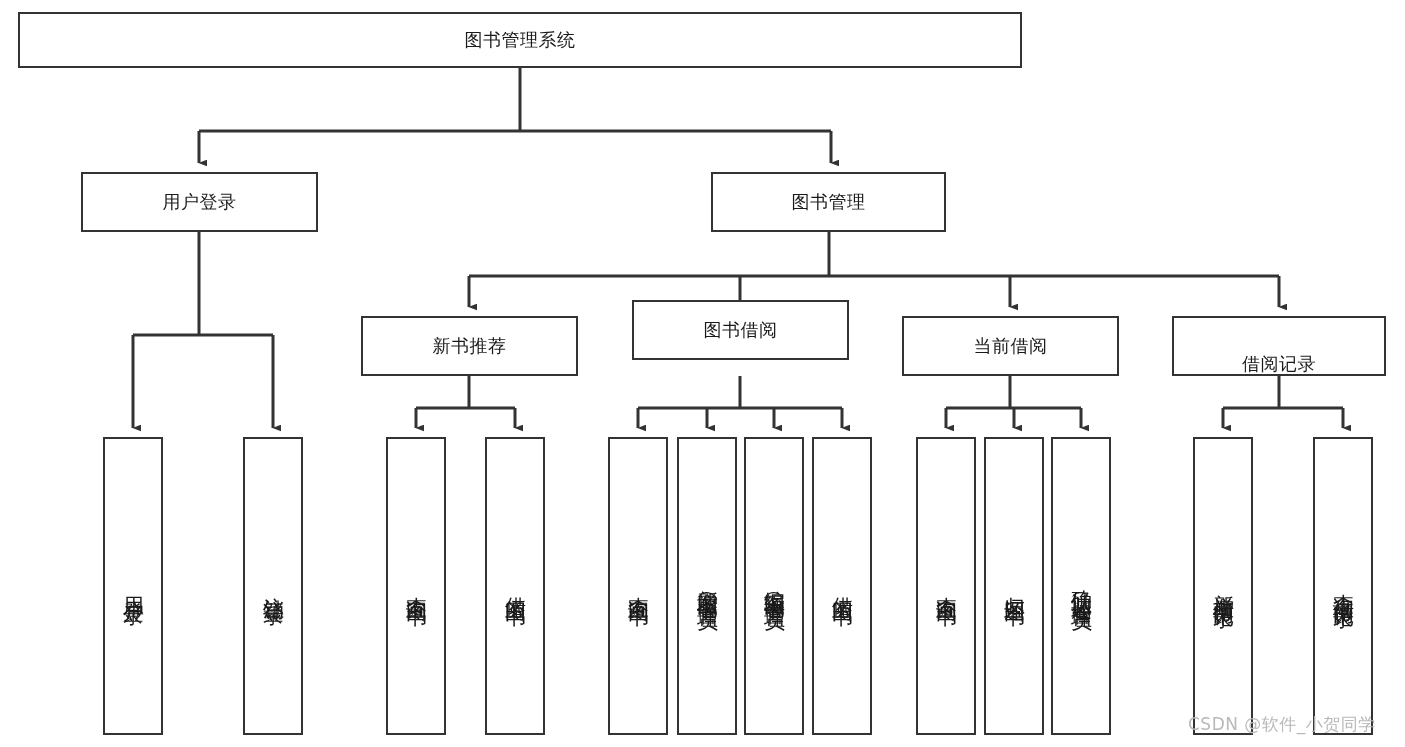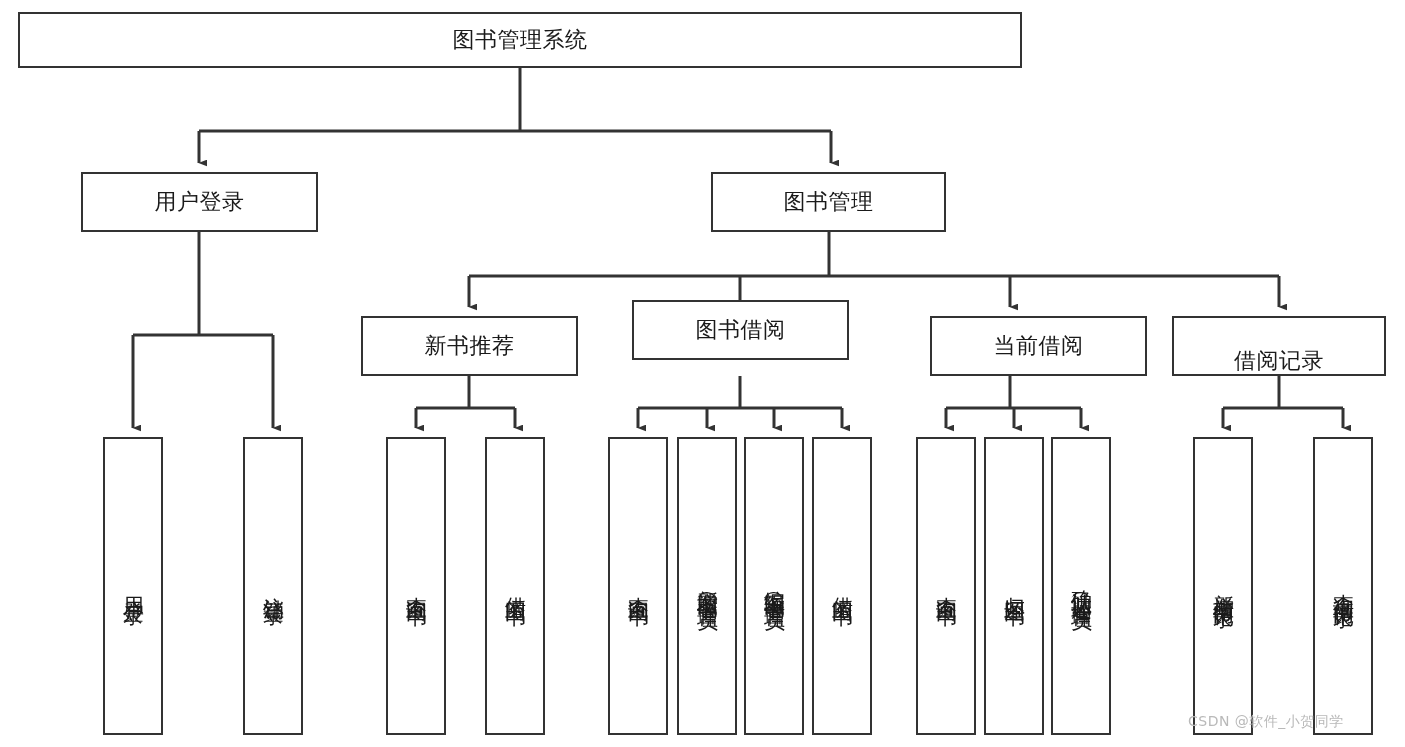--- a/index.html
+++ b/index.html
@@ -35,41 +35,41 @@
     justify-content: center;
     color: #1a1a1a;
   }
   .node-label {
     display: block;
     white-space: pre;
     line-height: 1.18;
     letter-spacing: 0.5px;
   }
   .node-horizontal .node-label {
-    font-size: 22px;
+    font-size: 18px;
     text-align: center;
   }
   .node-vertical {
     padding: 6px 2px;
     align-items: center;
     justify-content: center;
   }
   .node-vertical .node-label {
     font-size: 21px;
     writing-mode: vertical-rl;
     text-orientation: upright;
     letter-spacing: 3px;
     text-align: center;
     max-height: 100%;
   }
   #watermark {
     position: absolute;
     left: 1188px;
     top: 713px;
-    font-size: 14px;
+    font-size: 17px;
     color: #b9b9b9;
     white-space: pre;
     letter-spacing: 0.5px;
     pointer-events: none;
   }
 </style>
 </head>
 <body>
 
 <div id="diagram-root">
@@ -134,21 +134,21 @@
   <div class="node-box node-horizontal" style="left:711px; top:172px; width:235px; height:60px;">
     <span class="node-label">图书管理</span>
   </div>
 
   <div class="node-box node-horizontal" style="left:361px; top:316px; width:217px; height:60px;">
     <span class="node-label">新书推荐</span>
   </div>
   <div class="node-box node-horizontal" style="left:632px; top:300px; width:217px; height:60px;">
     <span class="node-label">图书借阅</span>
   </div>
-  <div class="node-box node-horizontal" style="left:930px; top:316px; width:217px; height:60px;">
+  <div class="node-box node-horizontal" style="left:902px; top:316px; width:217px; height:60px;">
     <span class="node-label">当前借阅</span>
   </div>
   <div class="node-box node-horizontal" style="left:1172px; top:316px; width:214px; height:60px;align-items:flex-end;">
     <span class="node-label">借阅记录</span>
   </div>
 
   <div class="node-box node-vertical" style="left:103px; top:437px; width:60px; height:298px;">
     <span class="node-label">用户登录</span>
   </div>
   <div class="node-box node-vertical" style="left:243px; top:437px; width:60px; height:298px;">

